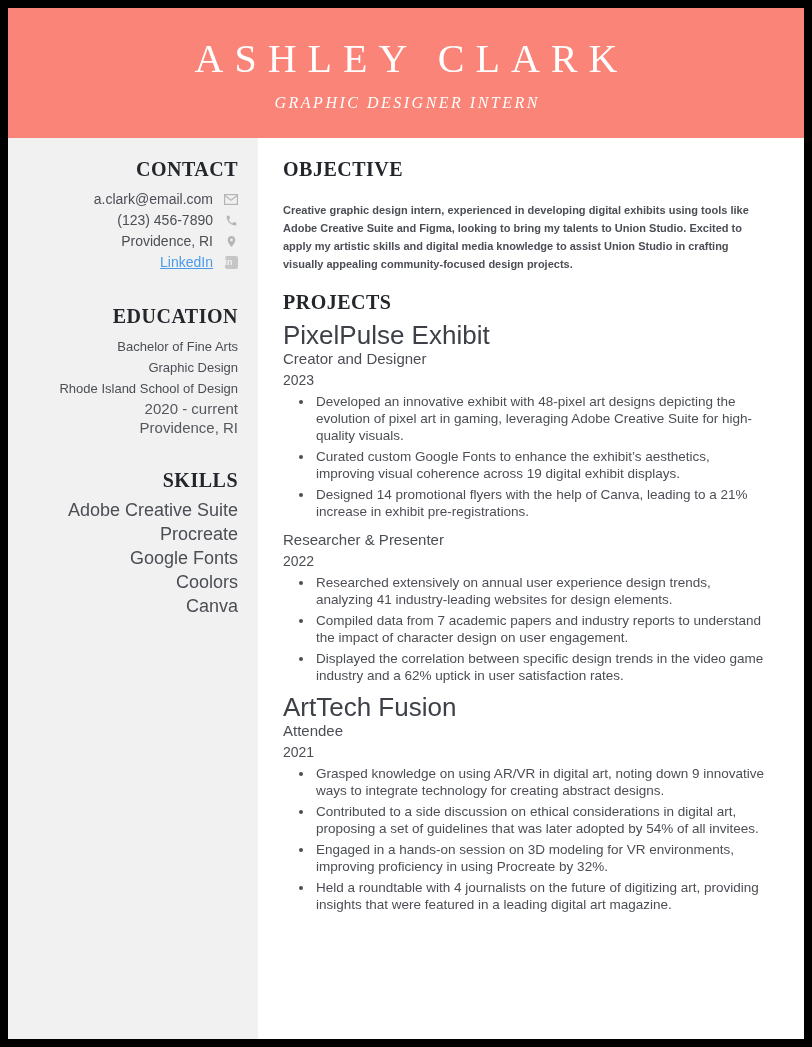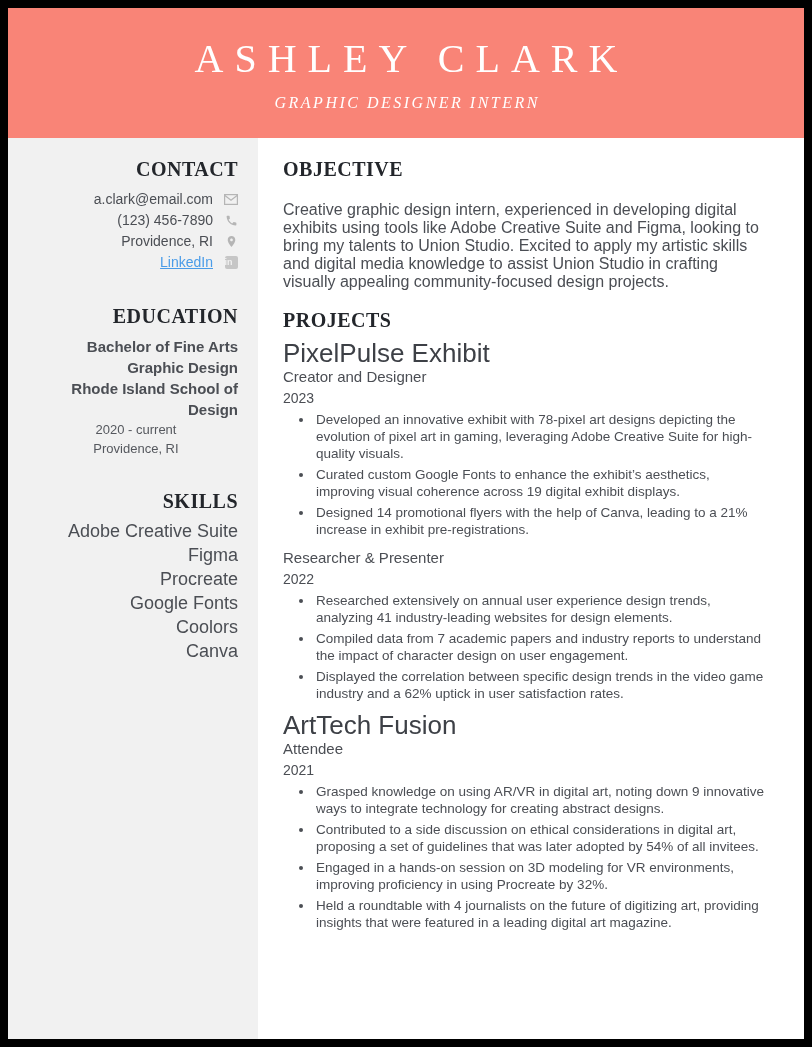--- a/index.html
+++ b/index.html
@@ -84,24 +84,24 @@
   .li-badge {
     width: 13px; height: 13px;
     background: #c6c6c6;
     border-radius: 2px;
     color: #f1f1f1;
     font-size: 9px; font-weight: 700;
     line-height: 13px; text-align: left;
     display: inline-block;
   }
   a.link { color: var(--link); text-decoration: underline; cursor: pointer; }
-  .edu-line { font-size: 15px; line-height: 21px; font-weight: bold; }
-  .edu-small { font-size: 13px; line-height: 19px; color: #55585e; text-align: center; }
+  .edu-line { font-size: 13px; line-height: 21px; }
+  .edu-small { font-size: 15px; line-height: 19px; color: #55585e; }
   .skill-line { font-size: 18px; line-height: 20px; margin-bottom: 4px; }
-  .objective-text { font-size: 16px; line-height: 18px; margin-top: 20px; }
+  .objective-text { font-size: 11px; line-height: 18px; margin-top: 20px; font-weight: bold; }
   .projects-block { margin-top: 18px; }
   .project { margin-top: 10px; }
   .project:first-of-type { margin-top: 4px; }
   .project-title {
     font-size: 26px; font-weight: 400;
     color: var(--title-text);
     line-height: 26px;
   }
   .project-role { font-size: 15px; line-height: 20px; margin-top: 1px; }
   .project-year { font-size: 14px; line-height: 19px; margin-top: 2px; }
@@ -167,21 +167,20 @@
 
         <h2 class="section-heading spaced">EDUCATION</h2>
         <div class="edu-line">Bachelor of Fine Arts</div>
         <div class="edu-line">Graphic Design</div>
         <div class="edu-line">Rhode Island School of Design</div>
         <div class="edu-small">2020 - current</div>
         <div class="edu-small">Providence, RI</div>
 
         <h2 class="section-heading spaced">SKILLS</h2>
         <div class="skill-line">Adobe Creative Suite</div>
-        <div class="skill-line">Figma</div>
         <div class="skill-line">Procreate</div>
         <div class="skill-line">Google Fonts</div>
         <div class="skill-line">Coolors</div>
         <div class="skill-line">Canva</div>
 
       </aside>
 
       <main class="main">
 
         <section>
@@ -190,21 +189,21 @@
         </section>
 
         <section class="projects-block">
           <h2 class="section-heading">PROJECTS</h2>
 
           <article class="project">
             <div class="project-title">PixelPulse Exhibit</div>
             <div class="project-role">Creator and Designer</div>
             <div class="project-year">2023</div>
             <ul>
-              <li>Developed an innovative exhibit with 78-pixel art designs depicting the evolution of pixel art in gaming, leveraging Adobe Creative Suite for high-quality visuals.</li>
+              <li>Developed an innovative exhibit with 48-pixel art designs depicting the evolution of pixel art in gaming, leveraging Adobe Creative Suite for high-quality visuals.</li>
               <li>Curated custom Google Fonts to enhance the exhibit’s aesthetics, improving visual coherence across 19 digital exhibit displays.</li>
               <li>Designed 14 promotional flyers with the help of Canva, leading to a 21% increase in exhibit pre-registrations.</li>
             </ul>
           </article>
 
           <article class="project">
             <div class="project-role">Researcher &amp; Presenter</div>
             <div class="project-year">2022</div>
             <ul>
               <li>Researched extensively on annual user experience design trends, analyzing 41 industry-leading websites for design elements.</li>

